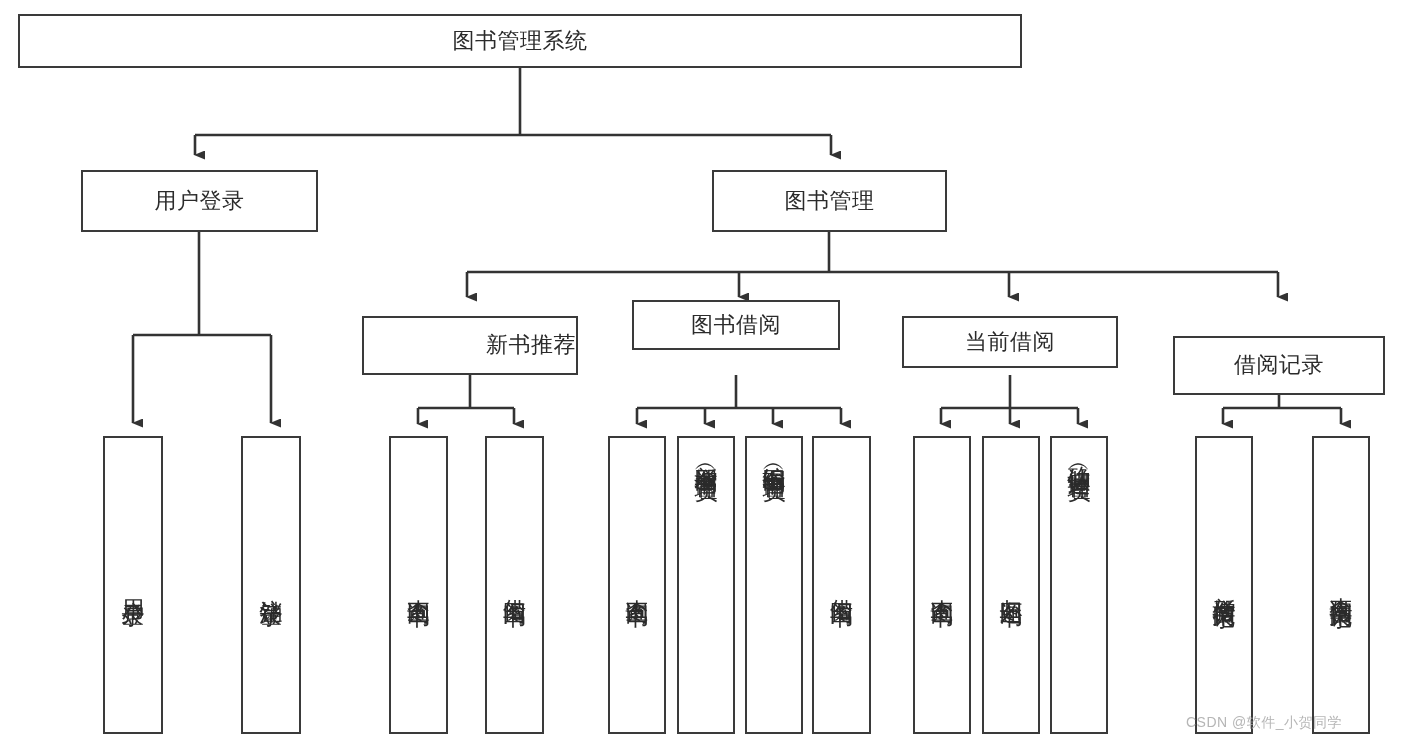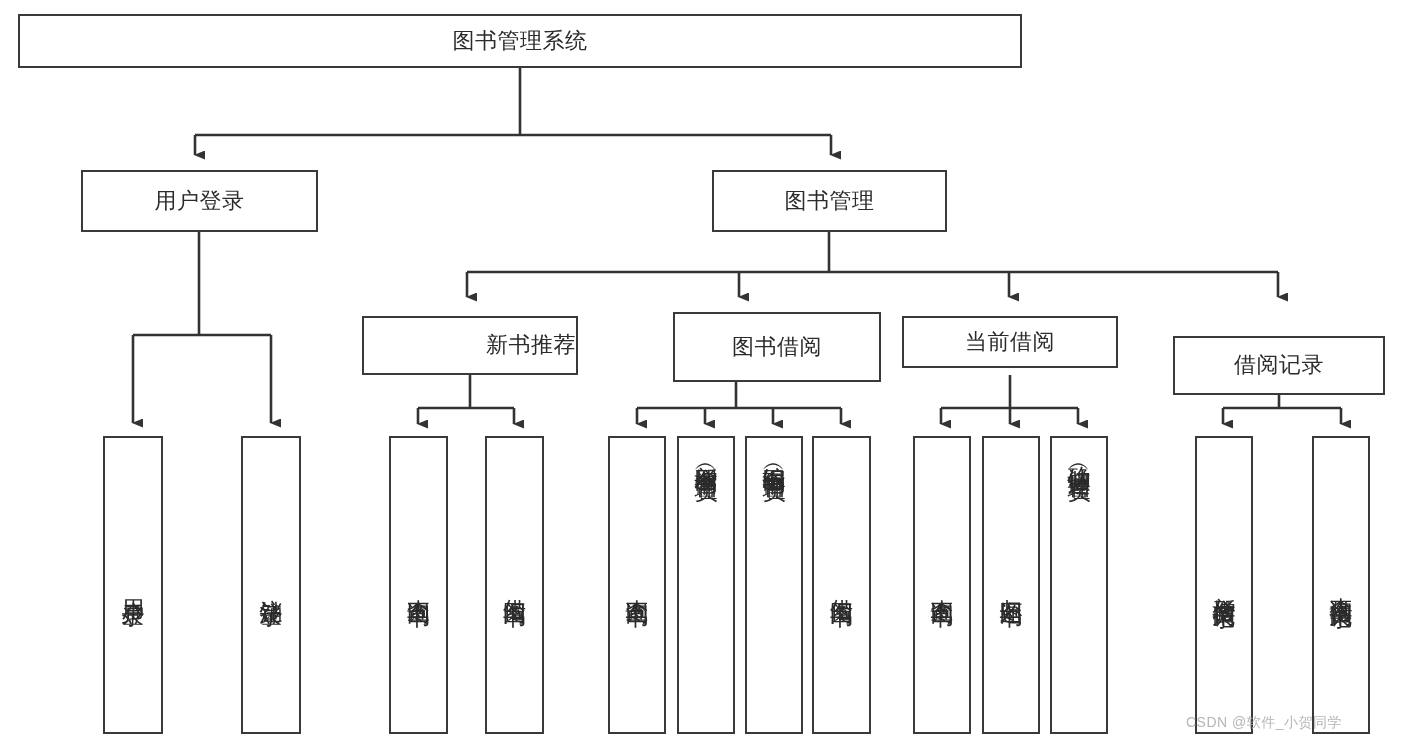--- a/index.html
+++ b/index.html
@@ -138,21 +138,21 @@
   </div>
 
   <div class="node horizontal" style="left:712px; top:170px; width:235px; height:62px;">
     <span class="node-label">图书管理</span>
   </div>
 
   <div class="node horizontal" style="left:362px; top:316px; width:216px; height:59px;justify-content:flex-end;">
     <span class="node-label">新书推荐</span>
   </div>
 
-  <div class="node horizontal" style="left:632px; top:312px; width:208px; height:70px;margin-left:41px;">
+  <div class="node horizontal" style="left:632px; top:300px; width:208px; height:50px;">
     <span class="node-label">图书借阅</span>
   </div>
 
   <div class="node horizontal" style="left:902px; top:316px; width:216px; height:52px;">
     <span class="node-label">当前借阅</span>
   </div>
 
   <div class="node horizontal" style="left:1173px; top:336px; width:212px; height:59px;">
     <span class="node-label">借阅记录</span>
   </div>

